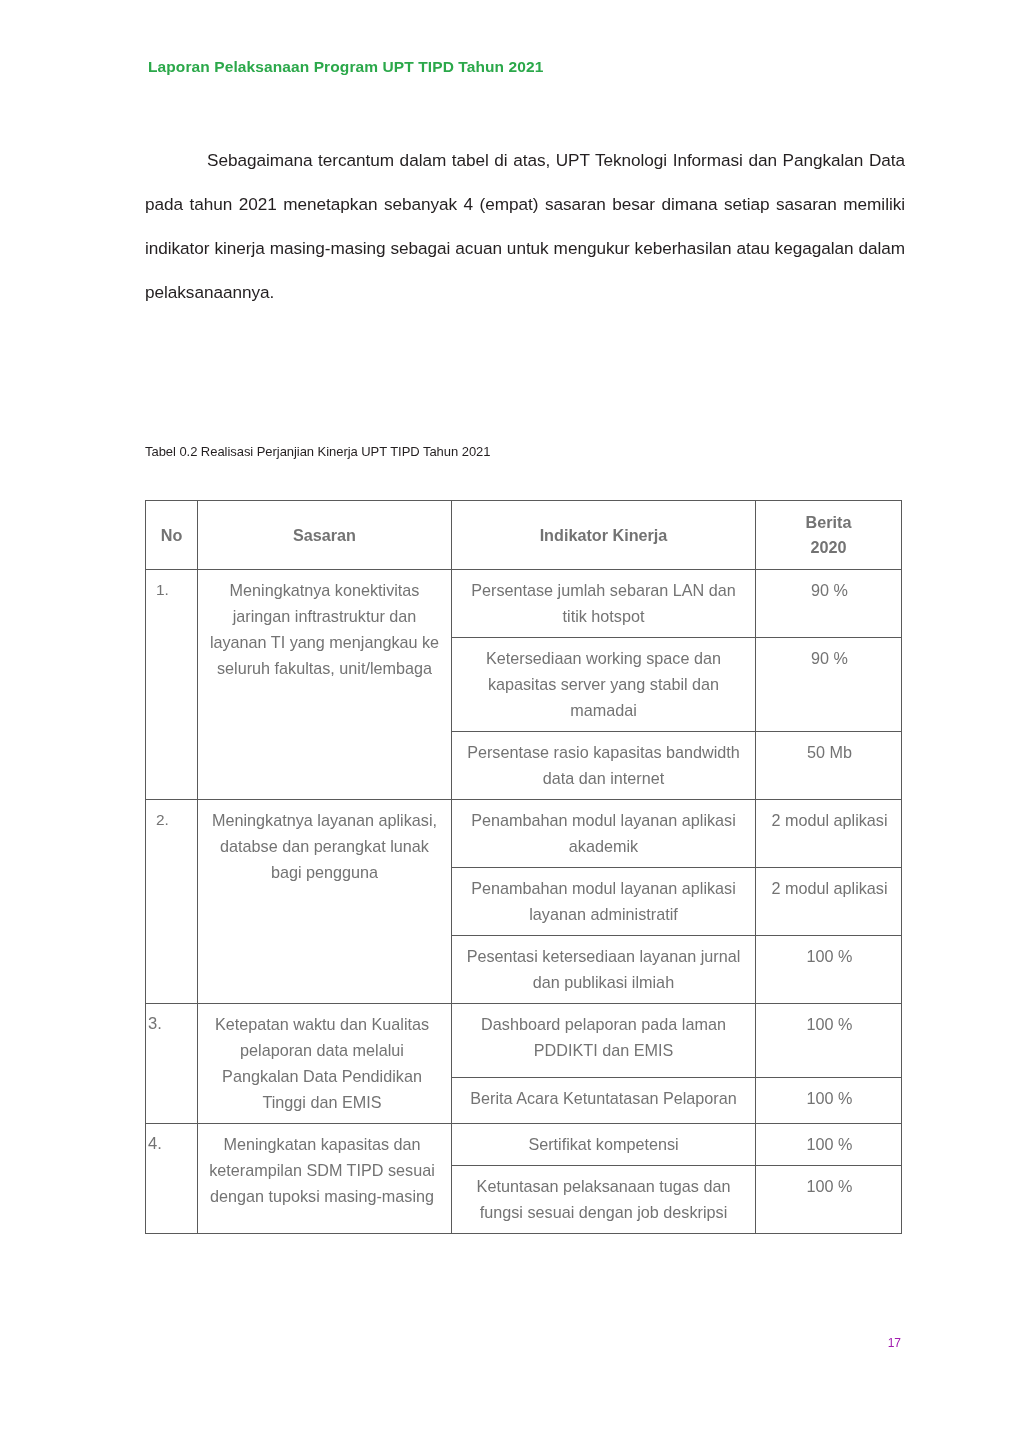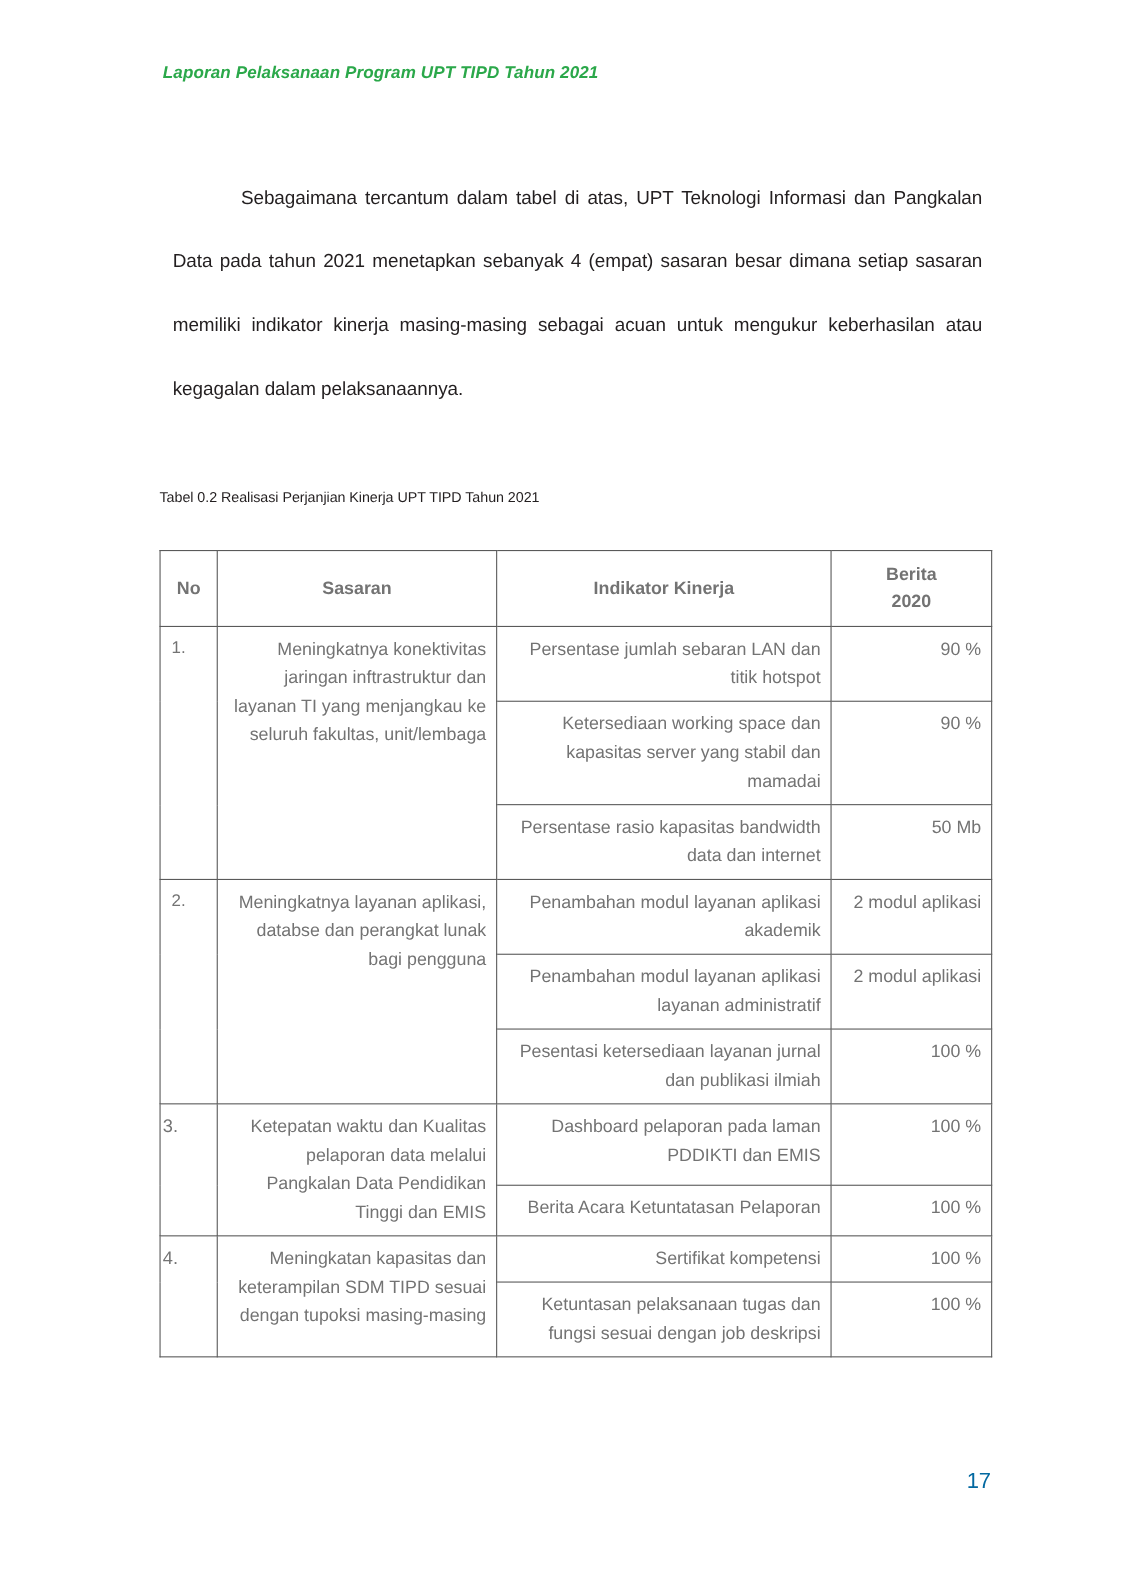--- a/index.html
+++ b/index.html
@@ -22,38 +22,37 @@
     background: #fff;
   }
 
   
   .doc-header {
     position: absolute;
     left: 148px;
     top: 58px;
     font-size: 15.5px;
     font-weight: bold;
-    font-style: italic;
     letter-spacing: 0.1px;
     color: #2BA84A;
     white-space: nowrap;
   }
 
   
   .content {
     position: absolute;
     left: 145px;
     top: 138px;
     width: 760px;
   }
 
   p.para {
-    margin: 12px;
+    margin: 0;
     font-size: 17.2px;
-    line-height: 58px;
+    line-height: 44px;
     text-align: justify;
     text-justify: inter-word;
     color: #231f20;
     letter-spacing: -0.05px;
   }
   p.para.indent { text-indent: 62px; }
   p.para + p.para { margin-top: 0px; }
 
   .table-caption {
     position: absolute;
@@ -75,21 +74,21 @@
     table-layout: fixed;
     font-size: 16.2px;
     color: #737373;
   }
   .kinerja-table td, .kinerja-table th {
     border: 1.4px solid #5a5a5a;
     vertical-align: top;
     padding: 7px 9px 8px 9px;
     line-height: 26px;
     font-weight: normal;
-    text-align: right;
+    text-align: center;
   }
   .kinerja-table thead th {
     text-align: center;
     font-weight: bold;
     vertical-align: middle;
     padding-top: 9px;
     padding-bottom: 9px;
     line-height: 25px;
   }
   .col-no      { width: 52px; }
@@ -111,22 +110,22 @@
     position: absolute;
     left: 145px;
     top: 1222px;
     width: 760px;
   }
 
   .page-number {
     position: absolute;
     right: 123px;
     top: 1336px;
-    font-size: 20px;
-    color: #0369a1;
+    font-size: 12px;
+    color: #a21caf;
   }
 </style>
 </head>
 <body>
 
 <div class="page">
 
   <div class="doc-header">Laporan Pelaksanaan Program UPT TIPD Tahun 2021</div>
 
   <div class="content">

